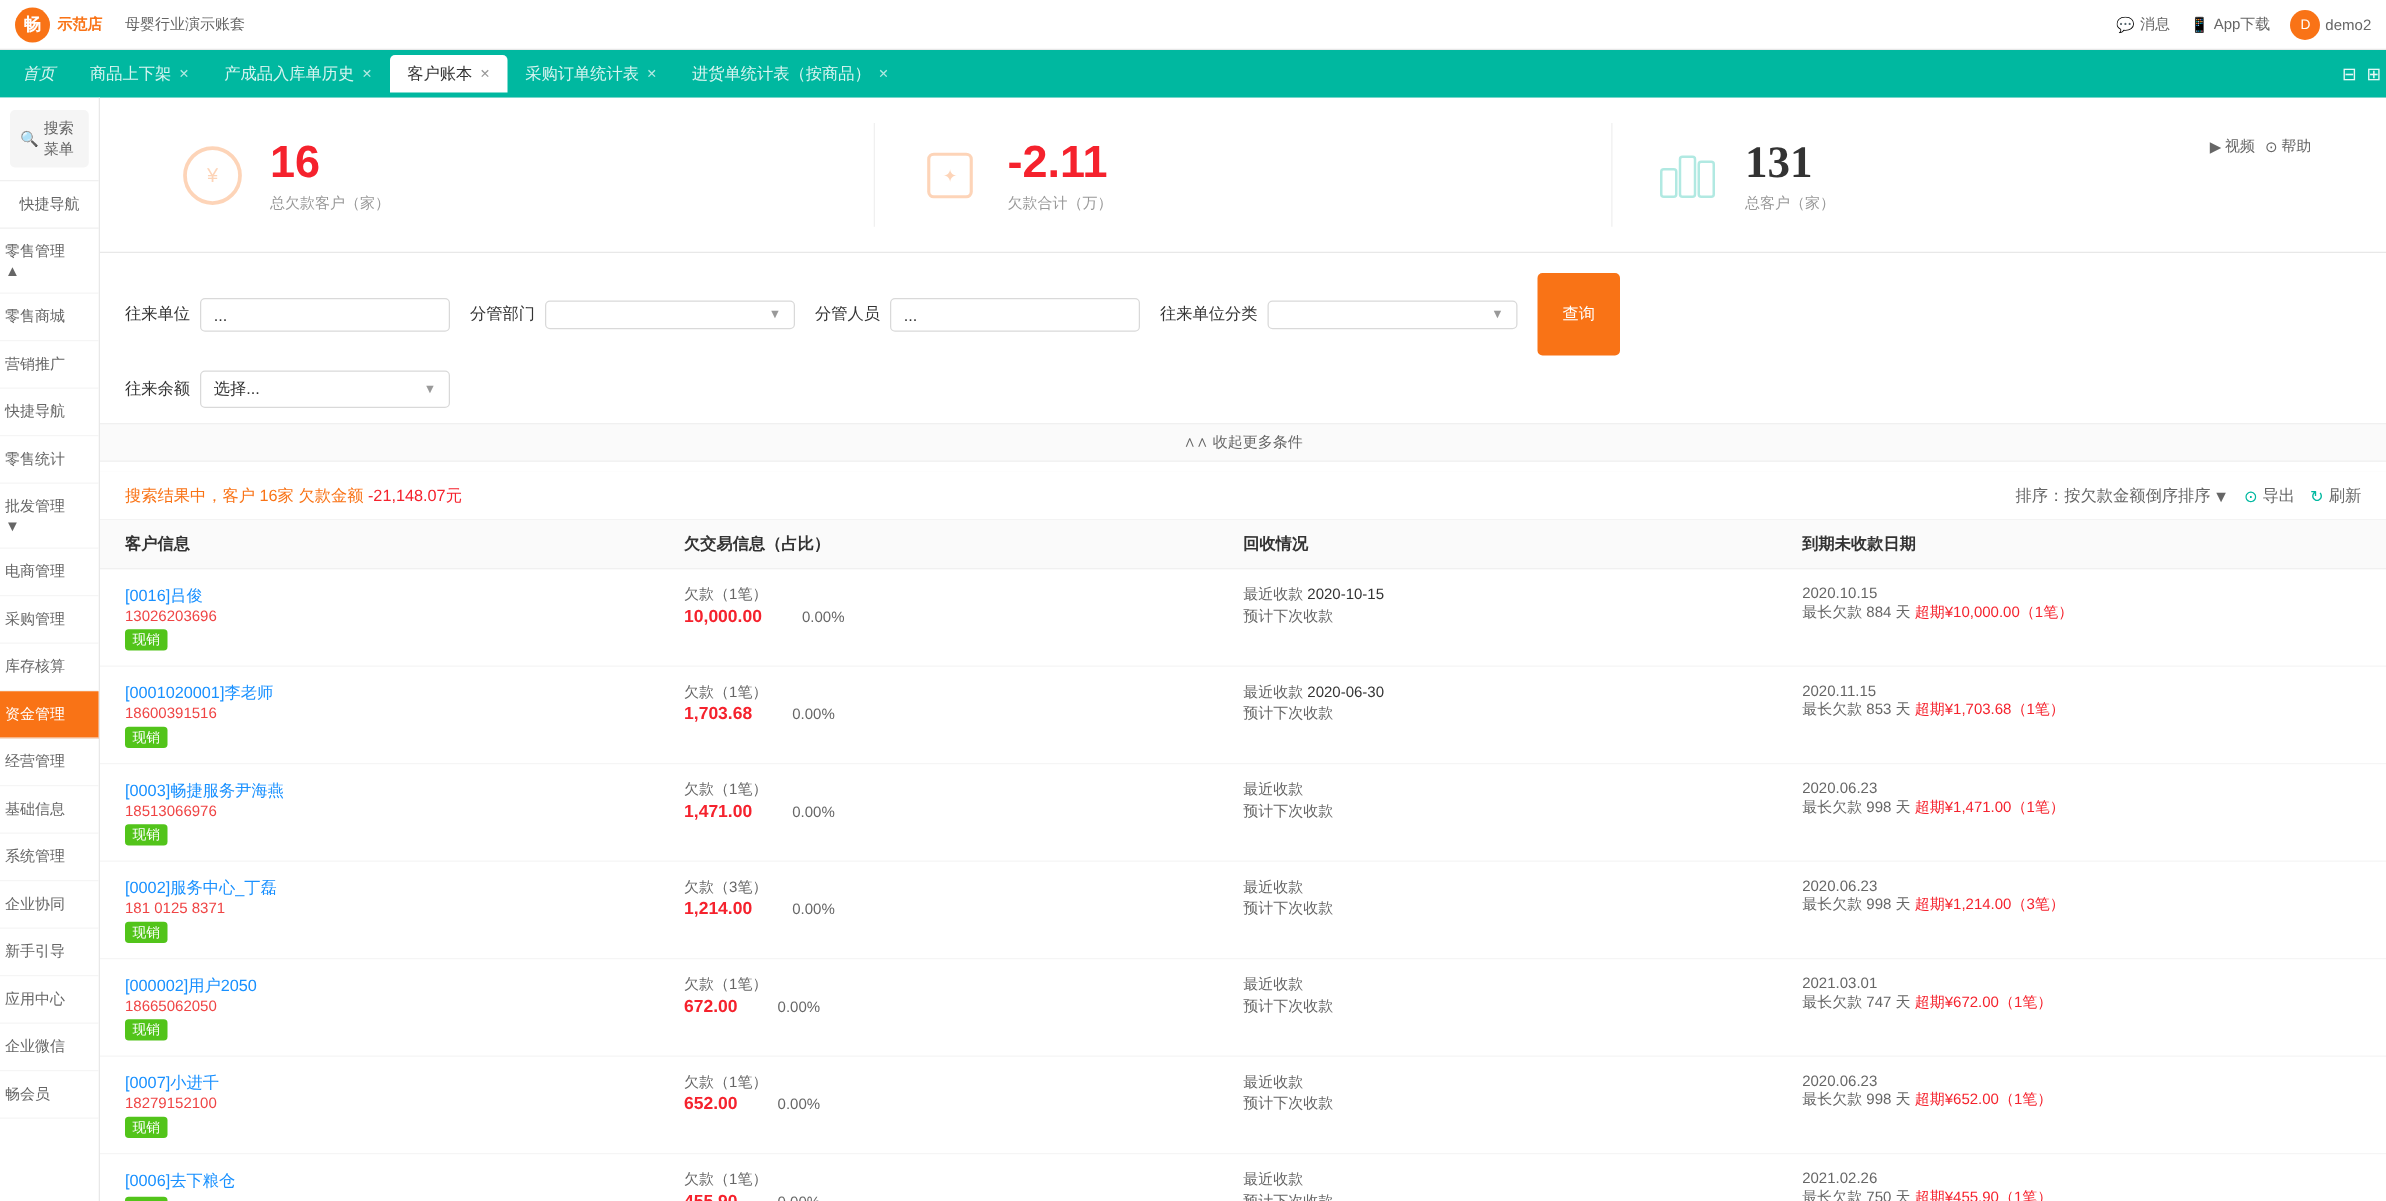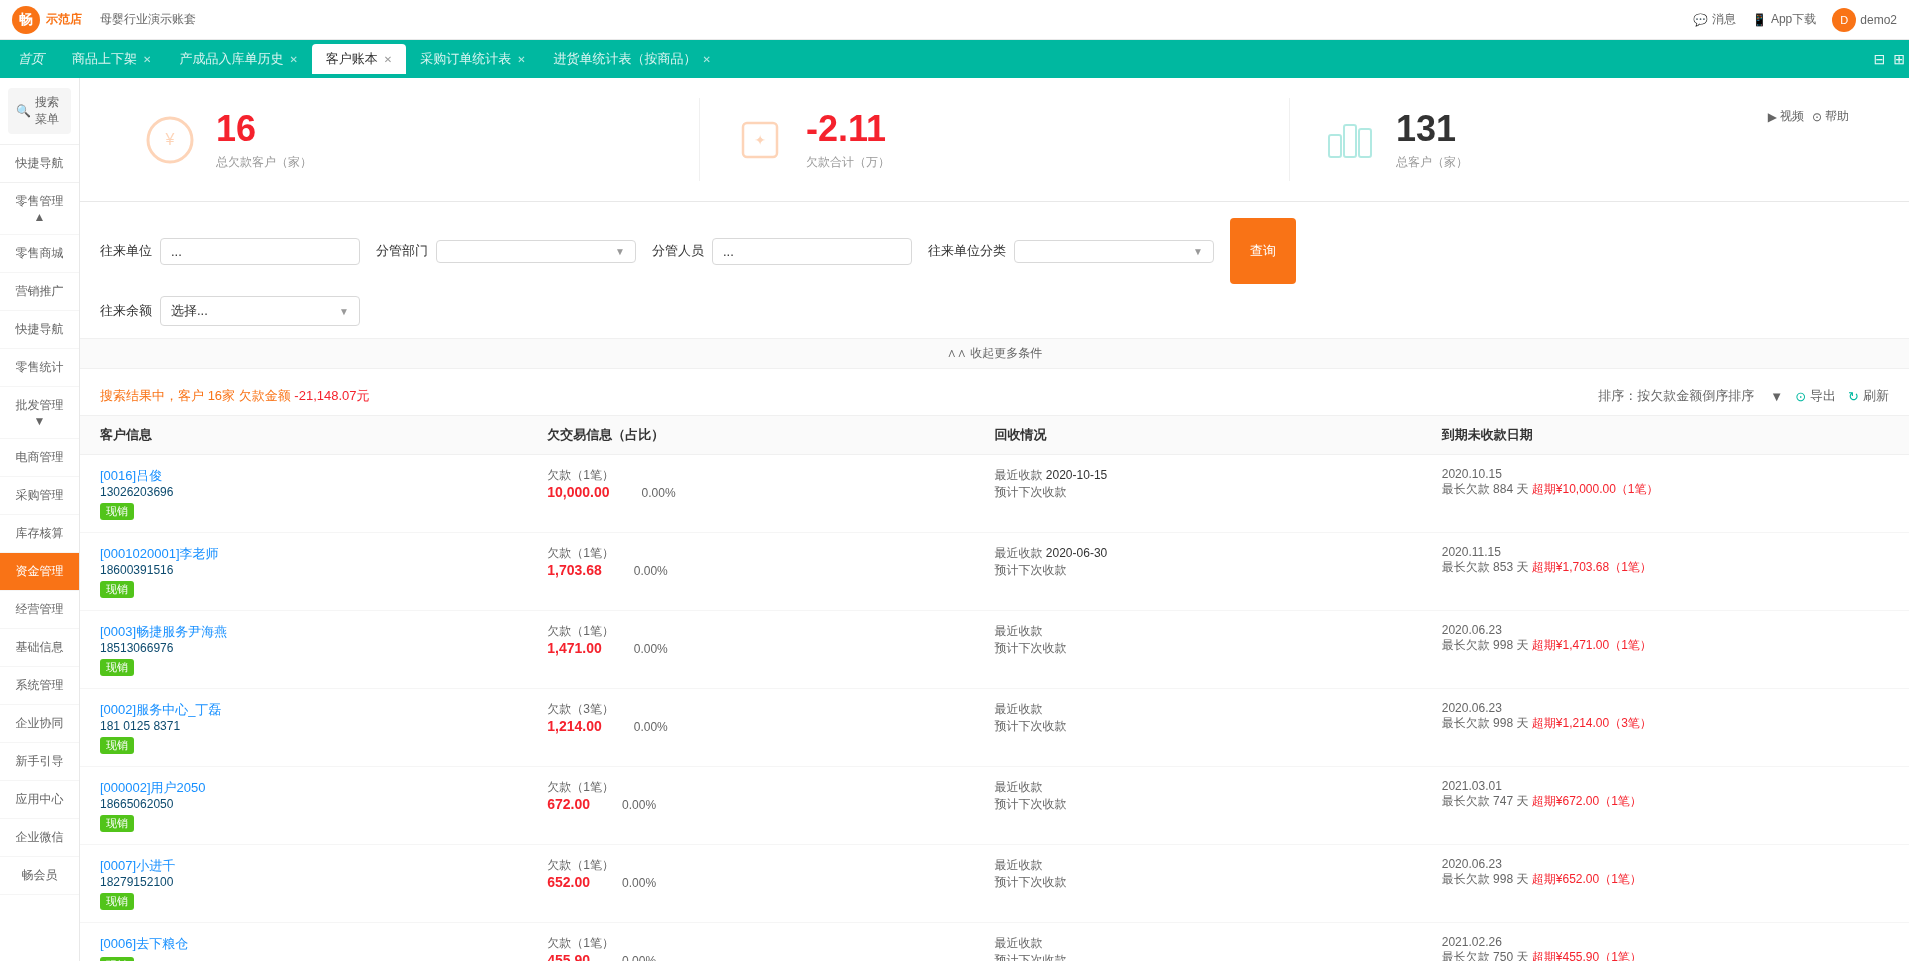--- a/index.html
+++ b/index.html
@@ -26,65 +26,65 @@
     .tab-bar-btn { color: rgba(255,255,255,0.9); cursor: pointer; font-size: 14px; }
 
     
     .main-wrapper { display: flex; flex: 1; overflow: hidden; }
 
     
     .sidebar { width: 80px; background: #fff; border-right: 1px solid #e8e8e8; display: flex; flex-direction: column; }
     .sidebar-search { padding: 10px 8px; border-bottom: 1px solid #f0f0f0; }
     .sidebar-search-btn { display: flex; align-items: center; gap: 4px; background: #f5f5f5; border-radius: 4px; padding: 6px 8px; cursor: pointer; color: #666; font-size: 12px; width: 100%; }
     .sidebar-quick { padding: 8px 0; border-bottom: 1px solid #f0f0f0; text-align: center; font-size: 12px; color: #666; cursor: pointer; padding: 10px 0; }
-    .sidebar-item { text-align: center; padding: 10px 4px; cursor: pointer; font-size: 12px; color: #666; border-bottom: 1px solid #f5f5f5; }
+    .sidebar-item { padding: 10px 4px; cursor: pointer; font-size: 12px; color: #666; border-bottom: 1px solid #f5f5f5; }
 
     
     .content-area { flex: 1; overflow-y: auto; background: #f0f2f5; }
 
     
     .stats-row { display: flex; background: #fff; padding: 20px 30px; gap: 0; border-bottom: 1px solid #e8e8e8; }
     .stat-card { flex: 1; display: flex; align-items: center; gap: 16px; padding: 10px 30px; border-right: 1px solid #f0f0f0; }
     .stat-card:last-child { border-right: none; }
     .stat-icon { width: 60px; height: 60px; display: flex; align-items: center; justify-content: center; }
     .stat-icon svg { width: 50px; height: 50px; opacity: 0.3; }
     .stat-info { display: flex; flex-direction: column; }
     .stat-value { font-size: 36px; font-weight: bold; }
     .stat-value.red { color: #f5222d; }
-    .stat-value.dark { color: #333; font-weight: 900; }
+    .stat-value.dark { color: #333; font-weight: 900; font-family: Liberation Serif, serif; }
     .stat-label { font-size: 12px; color: #999; margin-top: 4px; }
     .stat-top-right { margin-left: auto; align-self: flex-start; display: flex; gap: 8px; font-size: 12px; color: #666; }
     .stat-top-right span { cursor: pointer; display: flex; align-items: center; gap: 3px; }
 
     
     .filter-area { background: #fff; padding: 16px 20px 8px; margin: 0; }
     .filter-row { display: flex; align-items: center; gap: 16px; margin-bottom: 12px; flex-wrap: wrap; }
     .filter-item { display: flex; align-items: center; gap: 8px; }
     .filter-label { font-size: 13px; color: #333; white-space: nowrap; }
     .filter-input { border: 1px solid #d9d9d9; border-radius: 4px; padding: 5px 10px; font-size: 13px; width: 200px; color: #333; cursor: pointer; display: flex; align-items: center; justify-content: space-between; }
     .filter-select { border: 1px solid #d9d9d9; border-radius: 4px; padding: 5px 10px; font-size: 13px; width: 200px; color: #333; cursor: pointer; display: flex; align-items: center; justify-content: space-between; background: #fff; }
     .filter-arrow { color: #999; font-size: 10px; }
     .filter-btn-query { background: #f97316; color: #fff; border: none; border-radius: 4px; padding: 24px 20px; font-size: 13px; cursor: pointer; }
     .filter-collapse { text-align: center; background: #fafafa; padding: 6px; color: #666; font-size: 12px; cursor: pointer; border-top: 1px solid #f0f0f0; border-bottom: 1px solid #f0f0f0; margin: 0 -20px; }
 
     
     .results-bar { display: flex; align-items: center; justify-content: space-between; padding: 10px 20px; background: #fff; border-bottom: 1px solid #f0f0f0; }
     .results-info { font-size: 13px; color: #333; }
     .results-info span { color: #f97316; }
     .results-actions { display: flex; align-items: center; gap: 12px; font-size: 13px; color: #666; }
-    .sort-select { display: flex; align-items: center; gap: 16px; cursor: pointer; }
+    .sort-select { display: flex; align-items: center; gap: 2px; cursor: pointer; }
     .action-btn { display: flex; align-items: center; gap: 4px; cursor: pointer; color: #666; }
     .action-btn .icon { color: #00b8a0; }
 
     
     .data-table { background: #fff; }
     .table-header { display: grid; grid-template-columns: 3fr 3fr 3fr 3fr; padding: 10px 20px; background: #fafafa; border-bottom: 1px solid #f0f0f0; font-weight: bold; font-size: 13px; color: #333; }
     .table-row { display: grid; grid-template-columns: 3fr 3fr 3fr 3fr; padding: 12px 20px; border-bottom: 1px solid #f5f5f5; align-items: start; }
     .customer-name { color: #1890ff; font-size: 13px; cursor: pointer; }
-    .customer-phone { color: #0c4a6e; font-size: 12px; }
+    .customer-phone { color: #ef4444; font-size: 12px; }
     .customer-tag { display: inline-block; background: #52c41a; color: #fff; border-radius: 3px; padding: 1px 6px; font-size: 11px; margin-top: 4px; }
     .debt-amount { color: #f5222d; font-size: 14px; font-weight: bold; }
     .debt-info { font-size: 12px; color: #666; }
     .debt-ratio { color: #666; font-size: 12px; margin-left: 20px; }
     .debt-cell { display: flex; align-items: baseline; gap: 12px; }
     .return-info { font-size: 12px; color: #666; }
     .return-date { color: #333; }
     .overdue-cell { font-size: 12px; color: #666; }
     .overdue-amount { color: #f5222d; font-size: 12px; cursor: pointer; }
     .overdue-days { color: #666; }

